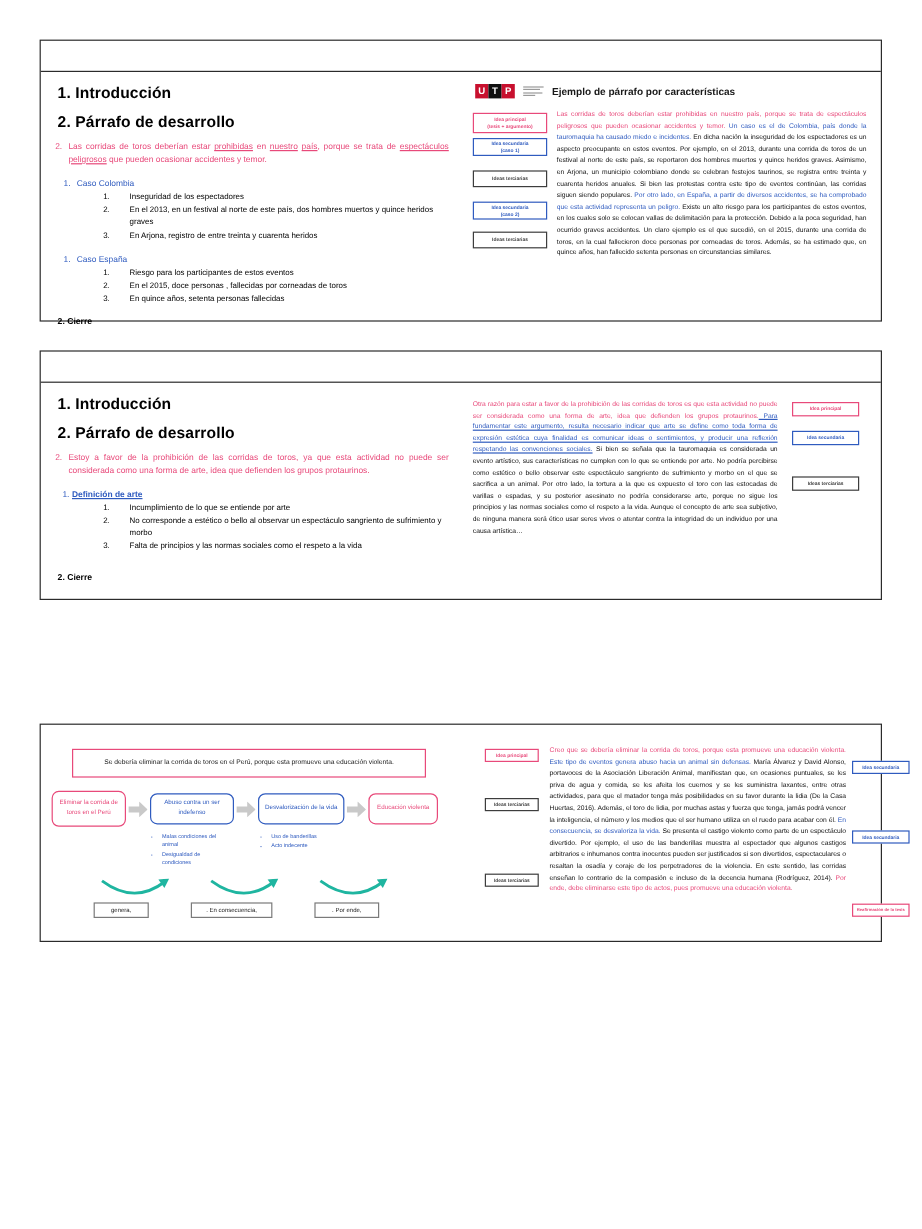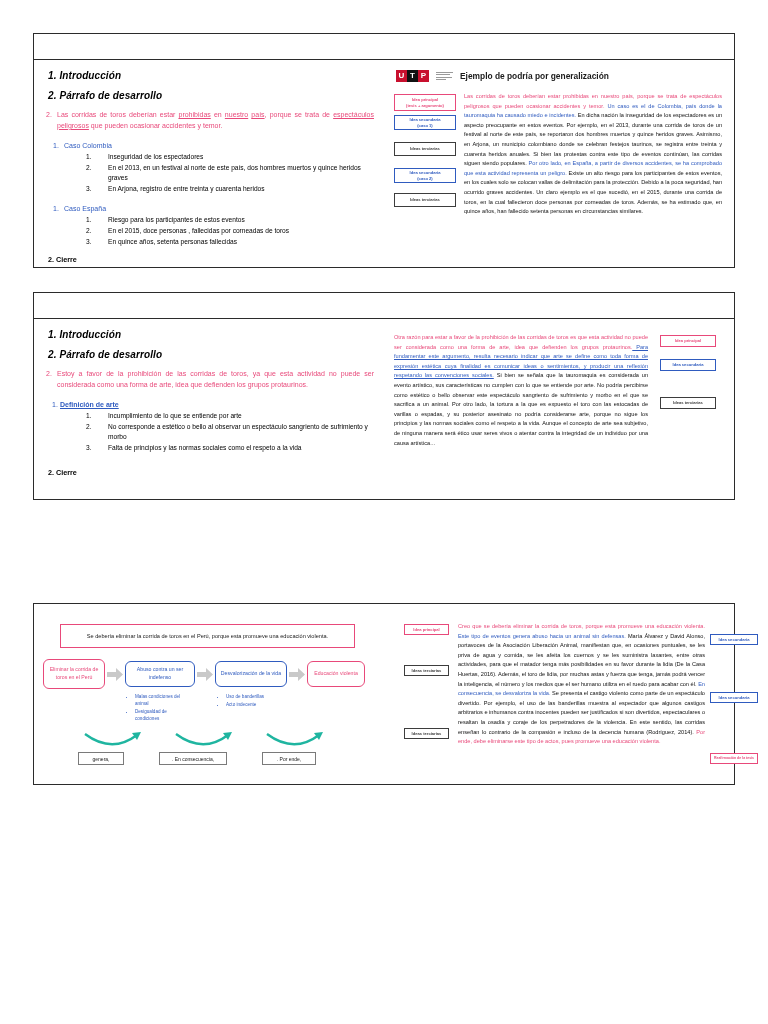--- a/index.html
+++ b/index.html
@@ -8,21 +8,21 @@
 
   
   .slide{position:absolute;left:33px;width:702px;border:1.4px solid #2b2b2b;background:#fff;box-sizing:border-box;}
   .slide-header{height:26px;border-bottom:1.4px solid #2b2b2b;box-sizing:border-box;}
   .slide-body{position:relative;box-sizing:border-box;}
 
   .col-left{position:absolute;left:0;top:0;width:352px;height:100%;box-sizing:border-box;padding:10px 12px 0 12px;}
   .col-right{position:absolute;left:352px;top:0;width:348px;height:100%;box-sizing:border-box;padding:8px 8px 0 6px;}
 
   
-  .ol-h{font-size:10px;font-weight:bold;margin:0 0 9px 2px;letter-spacing:.1px;font-style:italic;}
+  .ol-h{font-size:13px;font-weight:bold;margin:0 0 9px 2px;letter-spacing:.1px;}
   .ol-thesis{font-size:7px;color:#e8497a;margin:0 0 10px 0;line-height:1.55;text-align:justify;padding-left:11px;position:relative;}
   .ol-thesis .num{position:absolute;left:0;top:0;}
   .u{text-decoration:underline;}
   .ol-case{font-size:7px;color:#2f5bbf;margin:10px 0 3px 18px;position:relative;}
   .ol-case .num{position:absolute;left:-11px;top:0;}
   .sub{list-style:none;margin:0;padding:0 0 0 40px;}
   .sub li{font-size:6.6px;line-height:1.55;margin:0 0 1px 0;position:relative;padding-left:22px;color:#000;}
   .sub li .n{position:absolute;left:0;top:0;}
   .ol-close{font-size:7.2px;font-weight:bold;margin:8px 0 0 2px;}
 
@@ -114,21 +114,21 @@
             <i class="r">U</i>
             <i class="k">T</i>
             <i class="r">P</i>
           </div>
           <div class="utp-mark">
               <span></span>
               <span></span>
               <span></span>
               <span></span>
             </div>
-          <div class="utp-title">Ejemplo de podría por generalización</div>
+          <div class="utp-title">Ejemplo de párrafo por características</div>
         </div>
 
         <div style="position:relative;height:150px;">
           <div class="tag red" style="position:absolute;left:2px;top:2px;width:62px;height:17px;flex-direction:column;">
             <span>Idea principal</span>
             <span>(tesis + argumento)</span>
           </div>
           <div class="tag blue" style="position:absolute;left:2px;top:23px;width:62px;height:15px;flex-direction:column;">
             <span>Idea secundaria</span>
             <span>(caso 1)</span>

